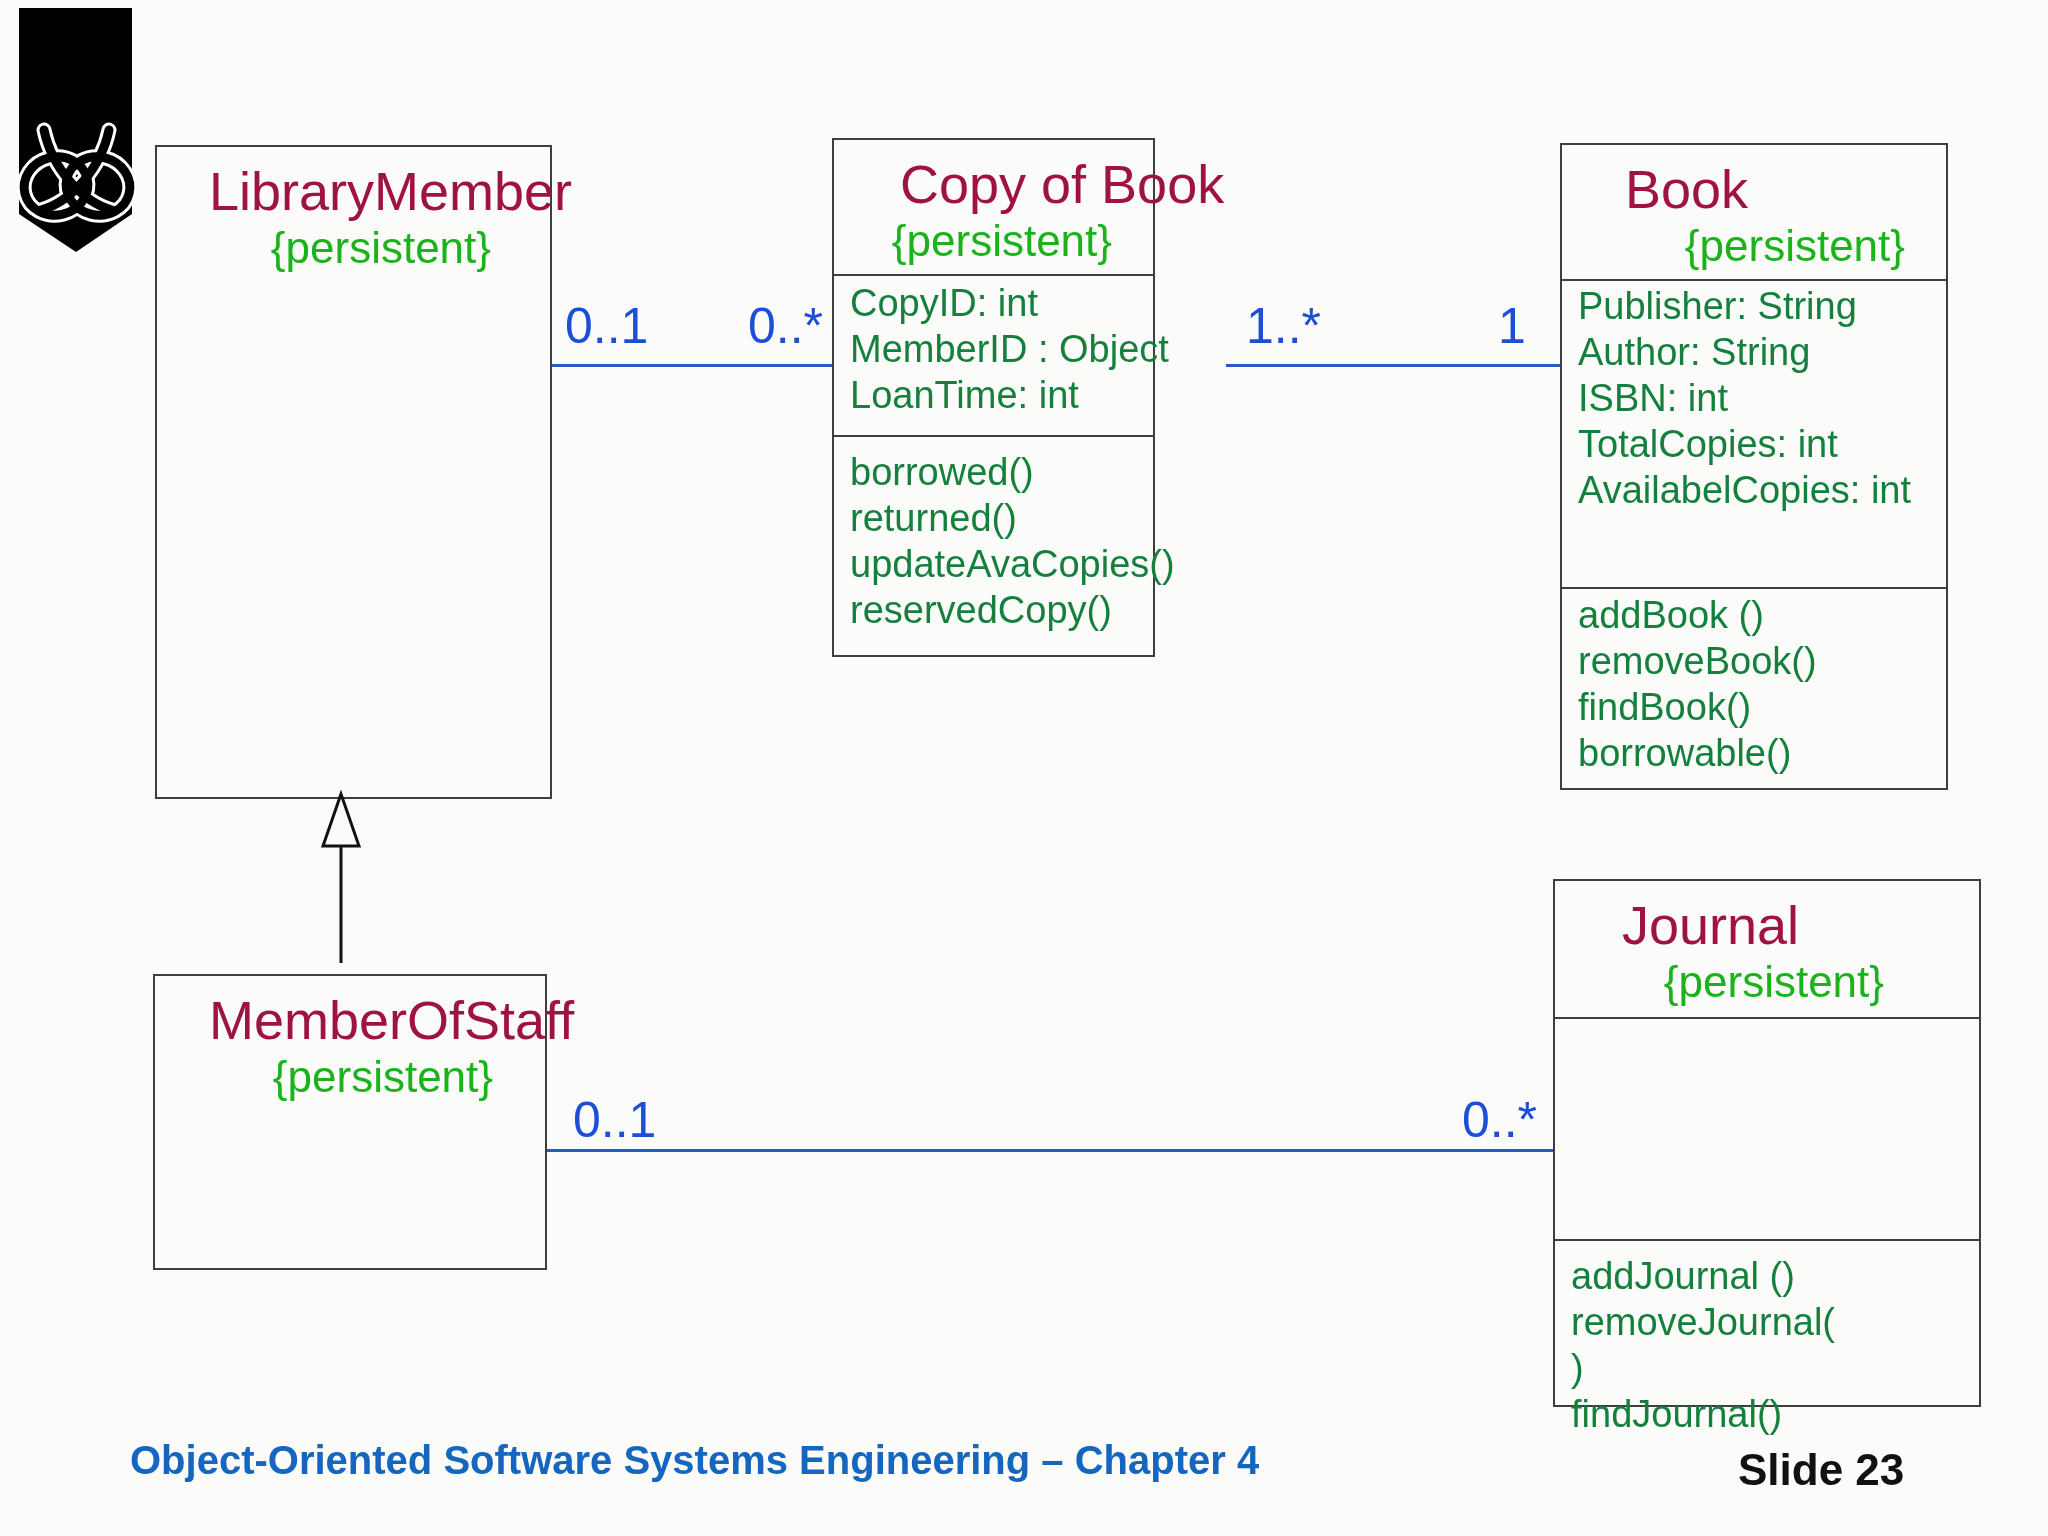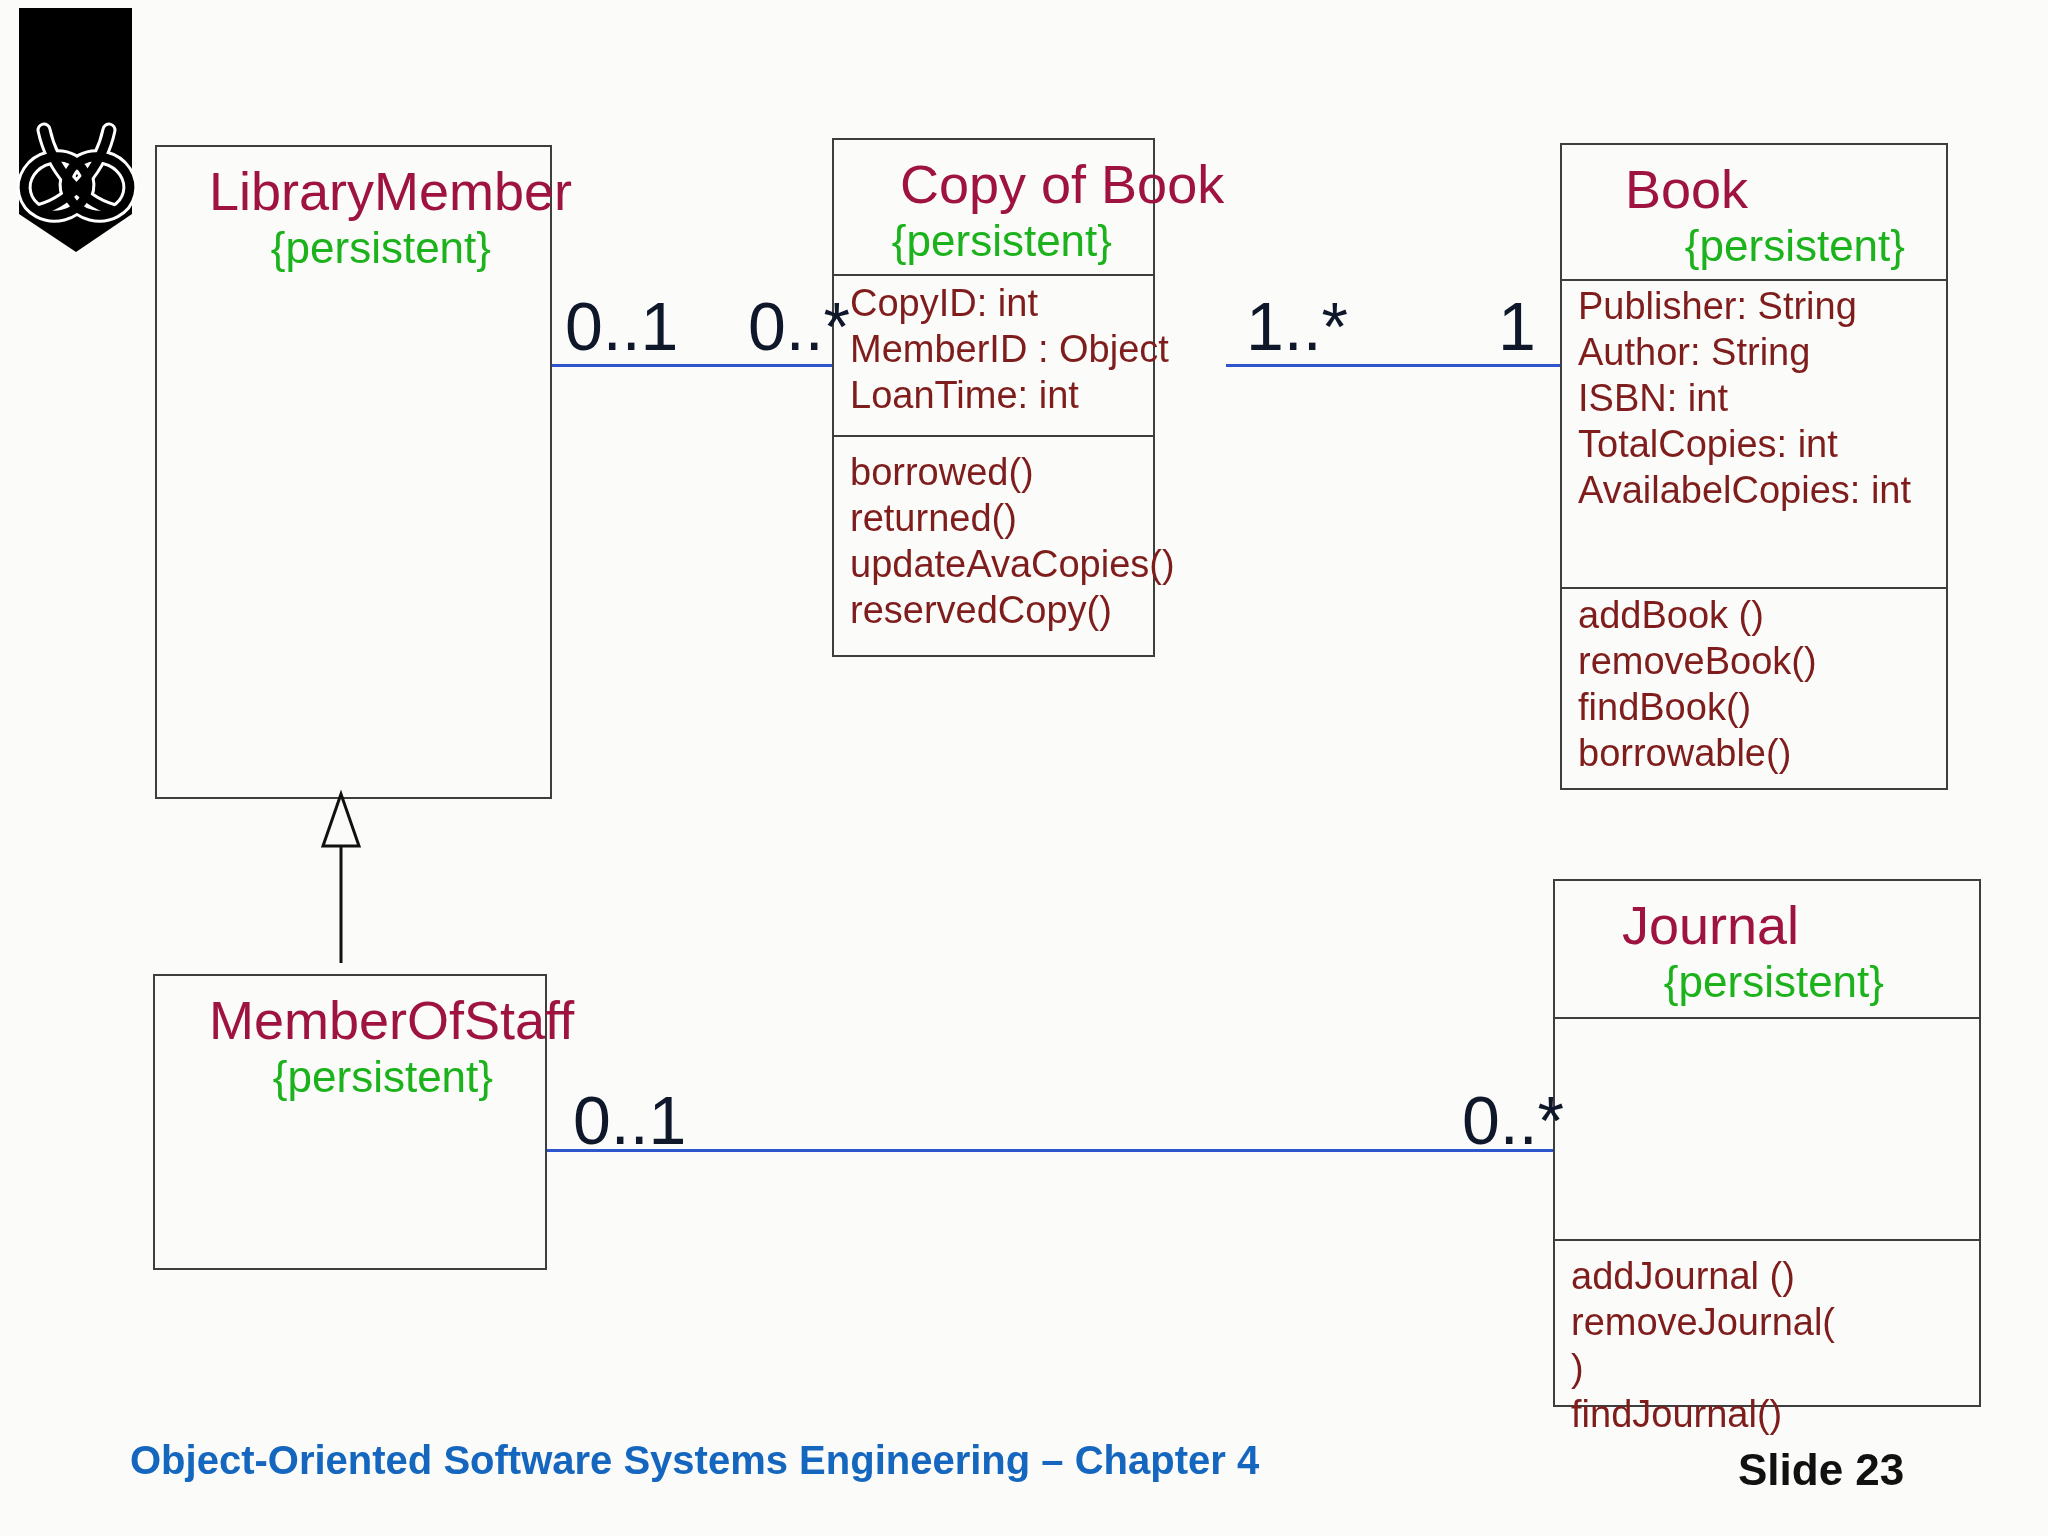--- a/index.html
+++ b/index.html
@@ -31,30 +31,30 @@
     text-align:right;
     white-space:nowrap;
   }
   .divider{
     position:absolute;left:-1px;right:-1px;height:0;
     border-top:2px solid #3E3E3E;
   }
   .lines{
     position:absolute;left:0;right:0;
     font-size:38px;line-height:46px;
-    color:#7f1d1d;
+    color:#15803d;
   }
   .lines div{padding-left:16px;white-space:nowrap;}
   .assoc{
     position:absolute;height:3px;background:#2E55CB;
   }
   .mult{
     position:absolute;
-    font-size:68px;line-height:60px;
-    color:#0f172a;white-space:nowrap;
+    font-size:50px;line-height:60px;
+    color:#1d4ed8;white-space:nowrap;
   }
   .footer-title{
     position:absolute;left:130px;top:1436px;
     font-size:40px;line-height:48px;font-weight:bold;
     color:#1466BE;white-space:nowrap;
   }
   .slide-number{
     position:absolute;left:1738px;top:1444px;
     font-size:44px;line-height:52px;font-weight:bold;
     color:#111;white-space:nowrap;

